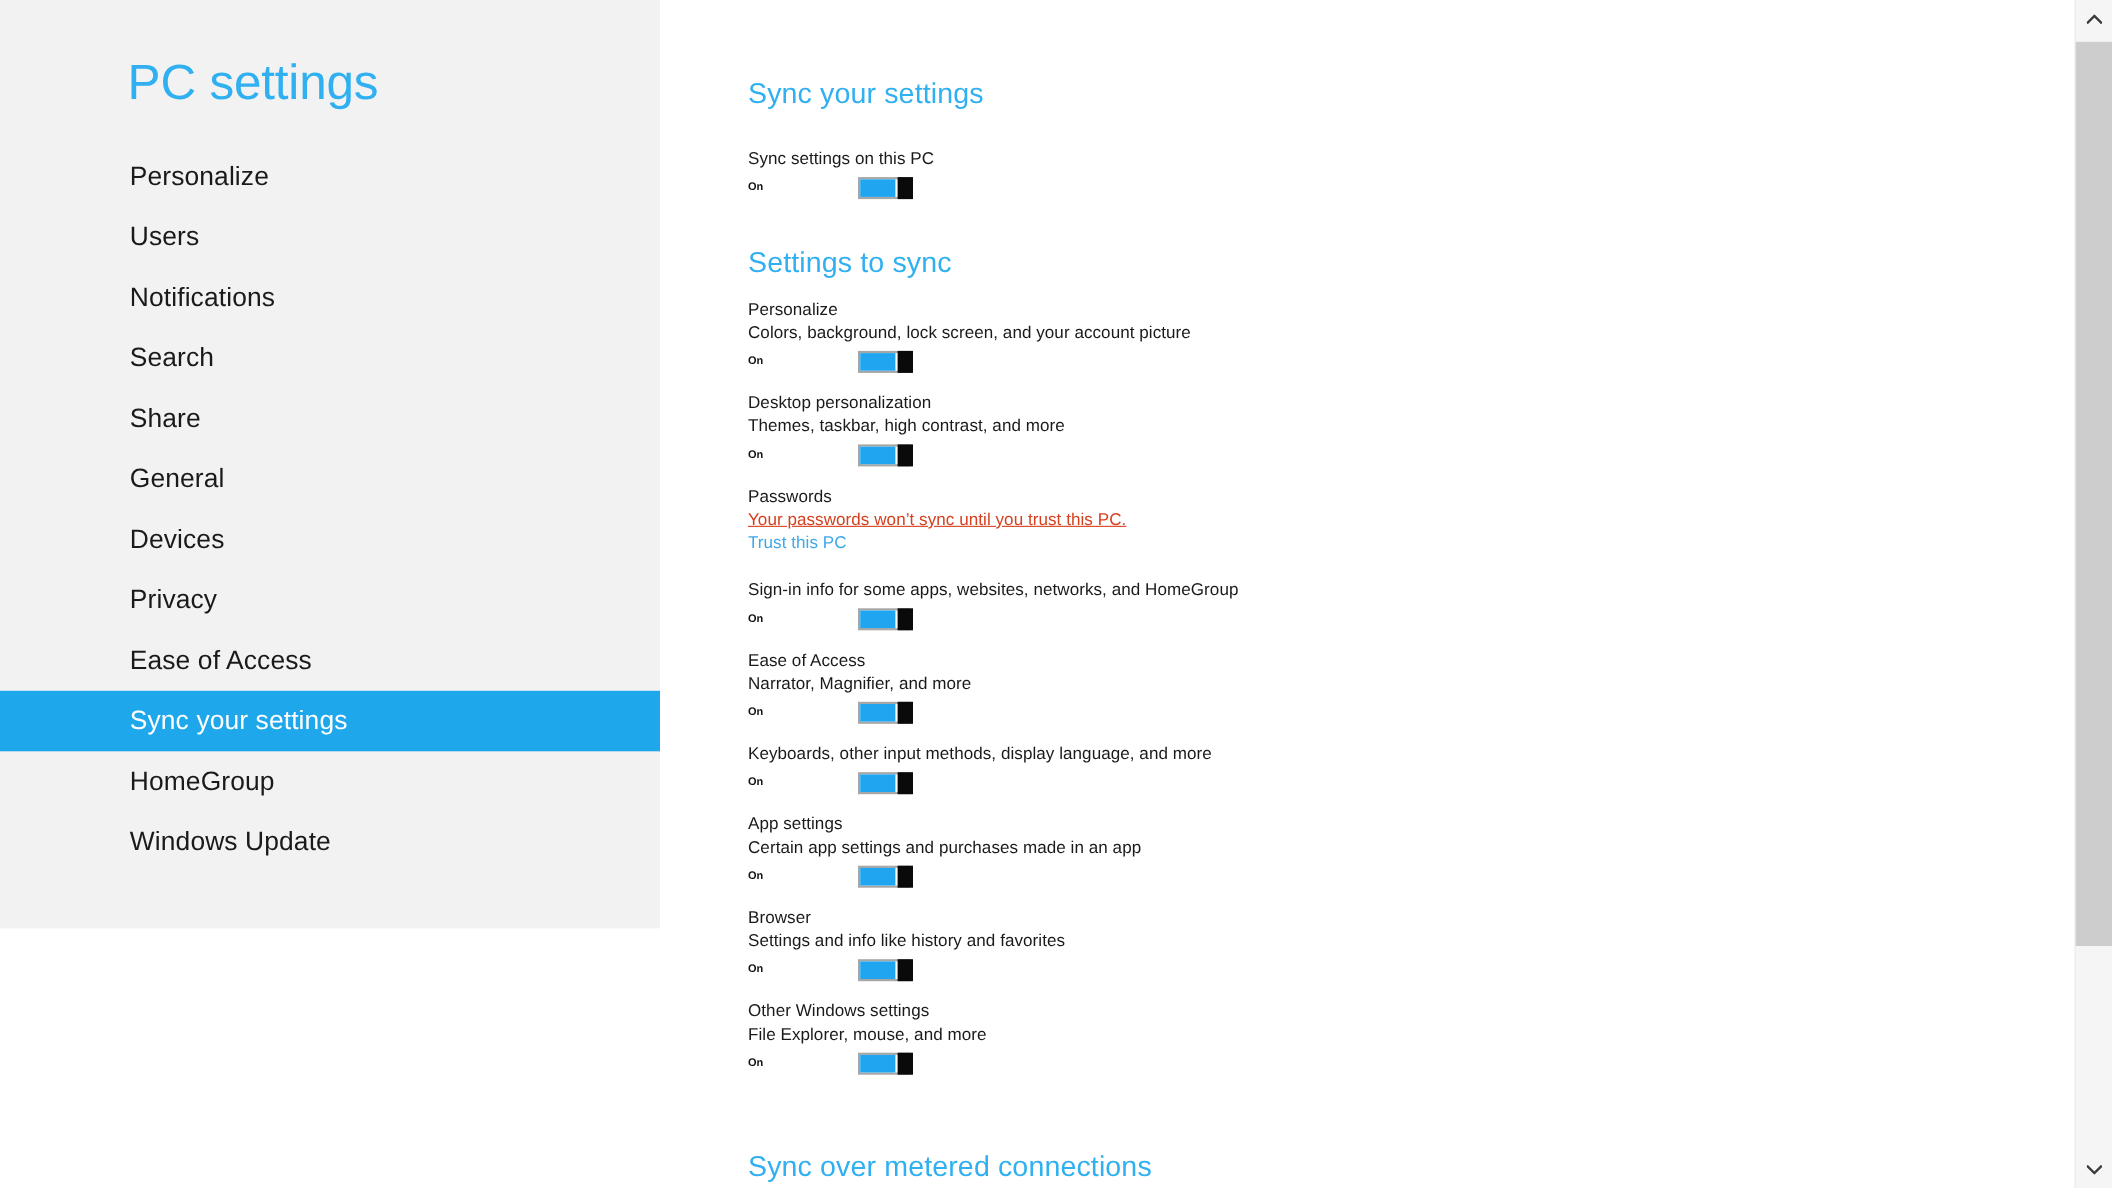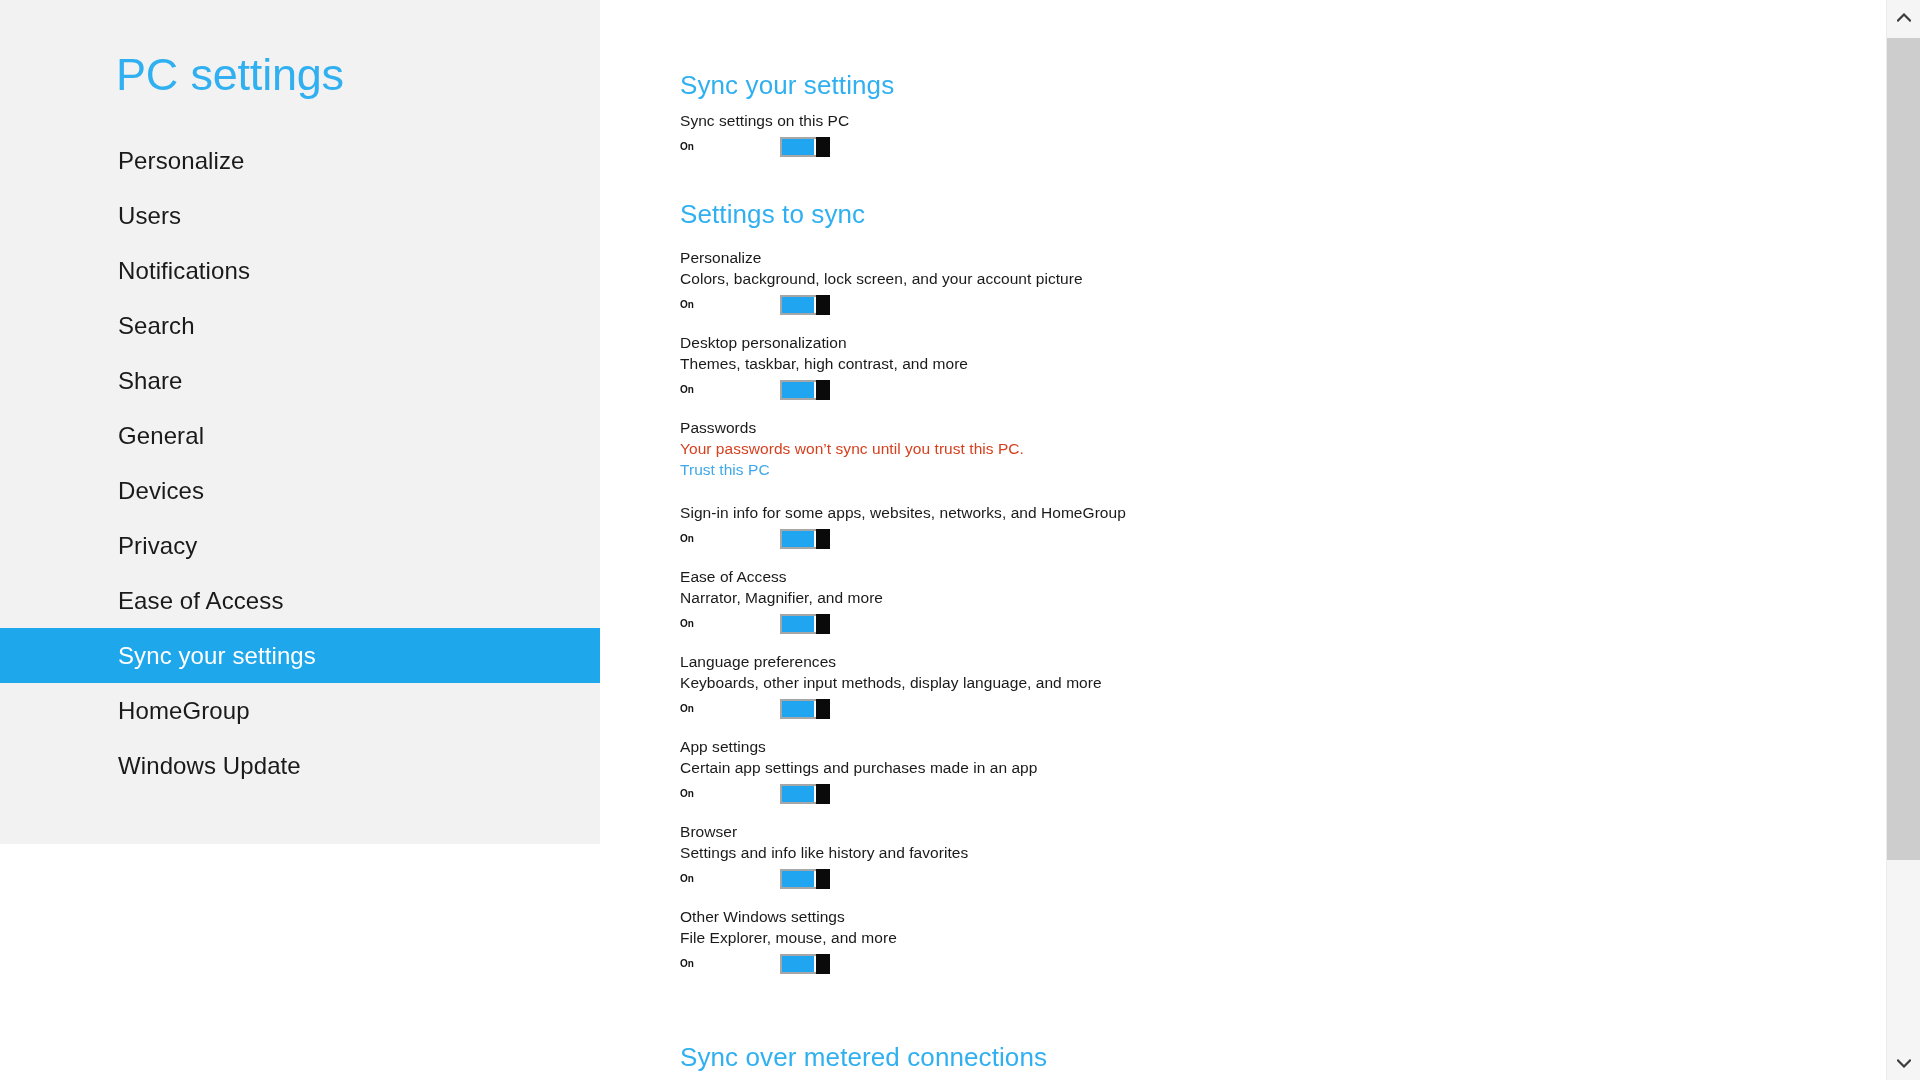--- a/index.html
+++ b/index.html
@@ -104,20 +104,21 @@
     line-height: 21px;
     letter-spacing: 0.05px;
   }
 
   .field-warning {
     font-size: 15.5px;
     font-weight: 400;
     color: #d6401f;
     line-height: 21px;
     letter-spacing: 0.05px;
+    text-decoration: underline;
   }
 
   .field-link {
     font-size: 15.5px;
     font-weight: 400;
     color: #3ea8e8;
     line-height: 21px;
     letter-spacing: 0.05px;
     cursor: pointer;
     display: inline-block;
@@ -250,21 +251,21 @@
         <li class="nav-item">
           <span>Windows Update</span>
         </li>
       </ul>
   </aside>
 
   <main id="content">
     <div id="content-inner">
         <section style="margin-top: 72px;">
           <div class="section-heading">Sync your settings</div>
-          <div style="margin-top: 12px;">
+          <div style="margin-top: 36px;">
             <div class="block" style="margin-bottom: 15px;">
               <div class="field-desc">Sync settings on this PC</div>
               <div class="toggle-row">
                 <span class="toggle-state">On</span>
                 <div class="toggle">
                   <div class="fill"></div>
                   <div class="thumb"></div>
                 </div>
               </div>
             </div>
@@ -307,21 +308,20 @@
               <div class="field-desc">Narrator, Magnifier, and more</div>
               <div class="toggle-row">
                 <span class="toggle-state">On</span>
                 <div class="toggle">
                   <div class="fill"></div>
                   <div class="thumb"></div>
                 </div>
               </div>
             </div>
             <div class="block" style="margin-bottom: 15px;">
-              <div class="field-title">Language preferences</div>
               <div class="field-desc">Keyboards, other input methods, display language, and more</div>
               <div class="toggle-row">
                 <span class="toggle-state">On</span>
                 <div class="toggle">
                   <div class="fill"></div>
                   <div class="thumb"></div>
                 </div>
               </div>
             </div>
             <div class="block" style="margin-bottom: 15px;">

